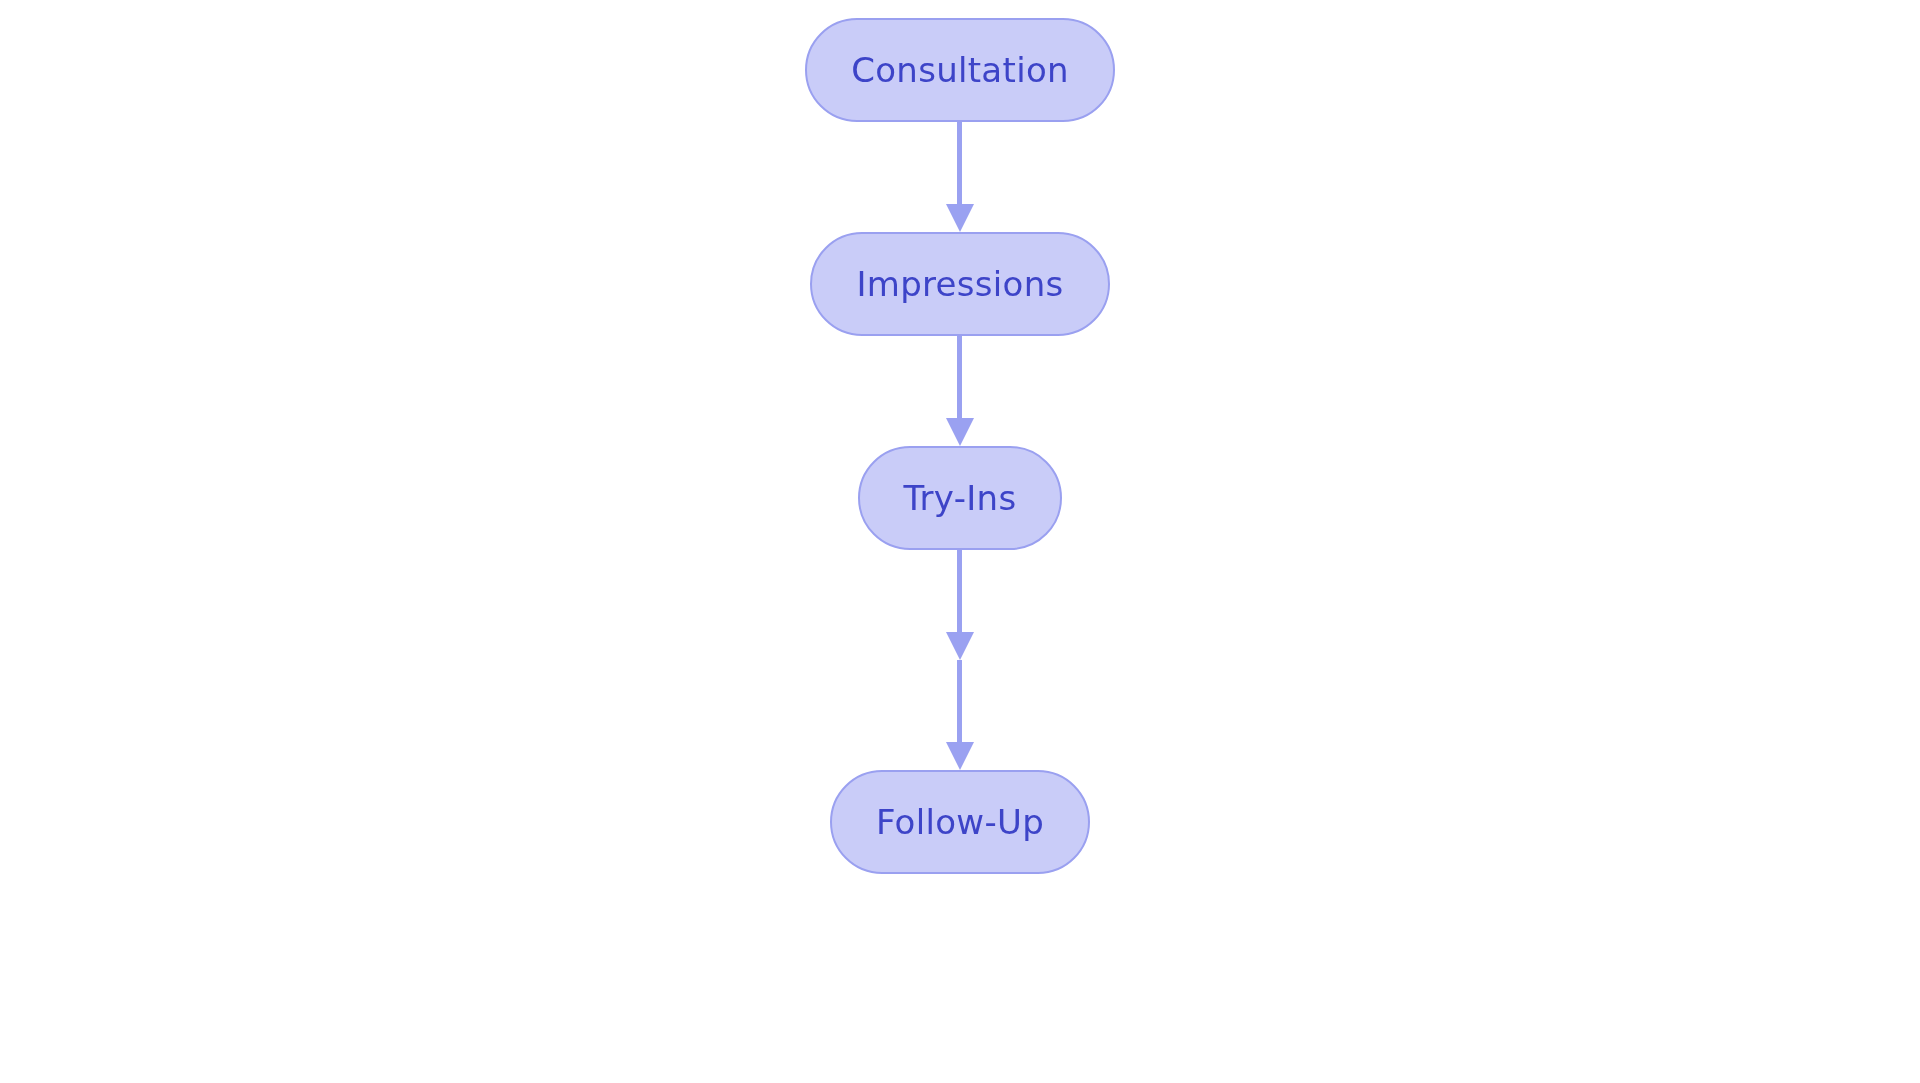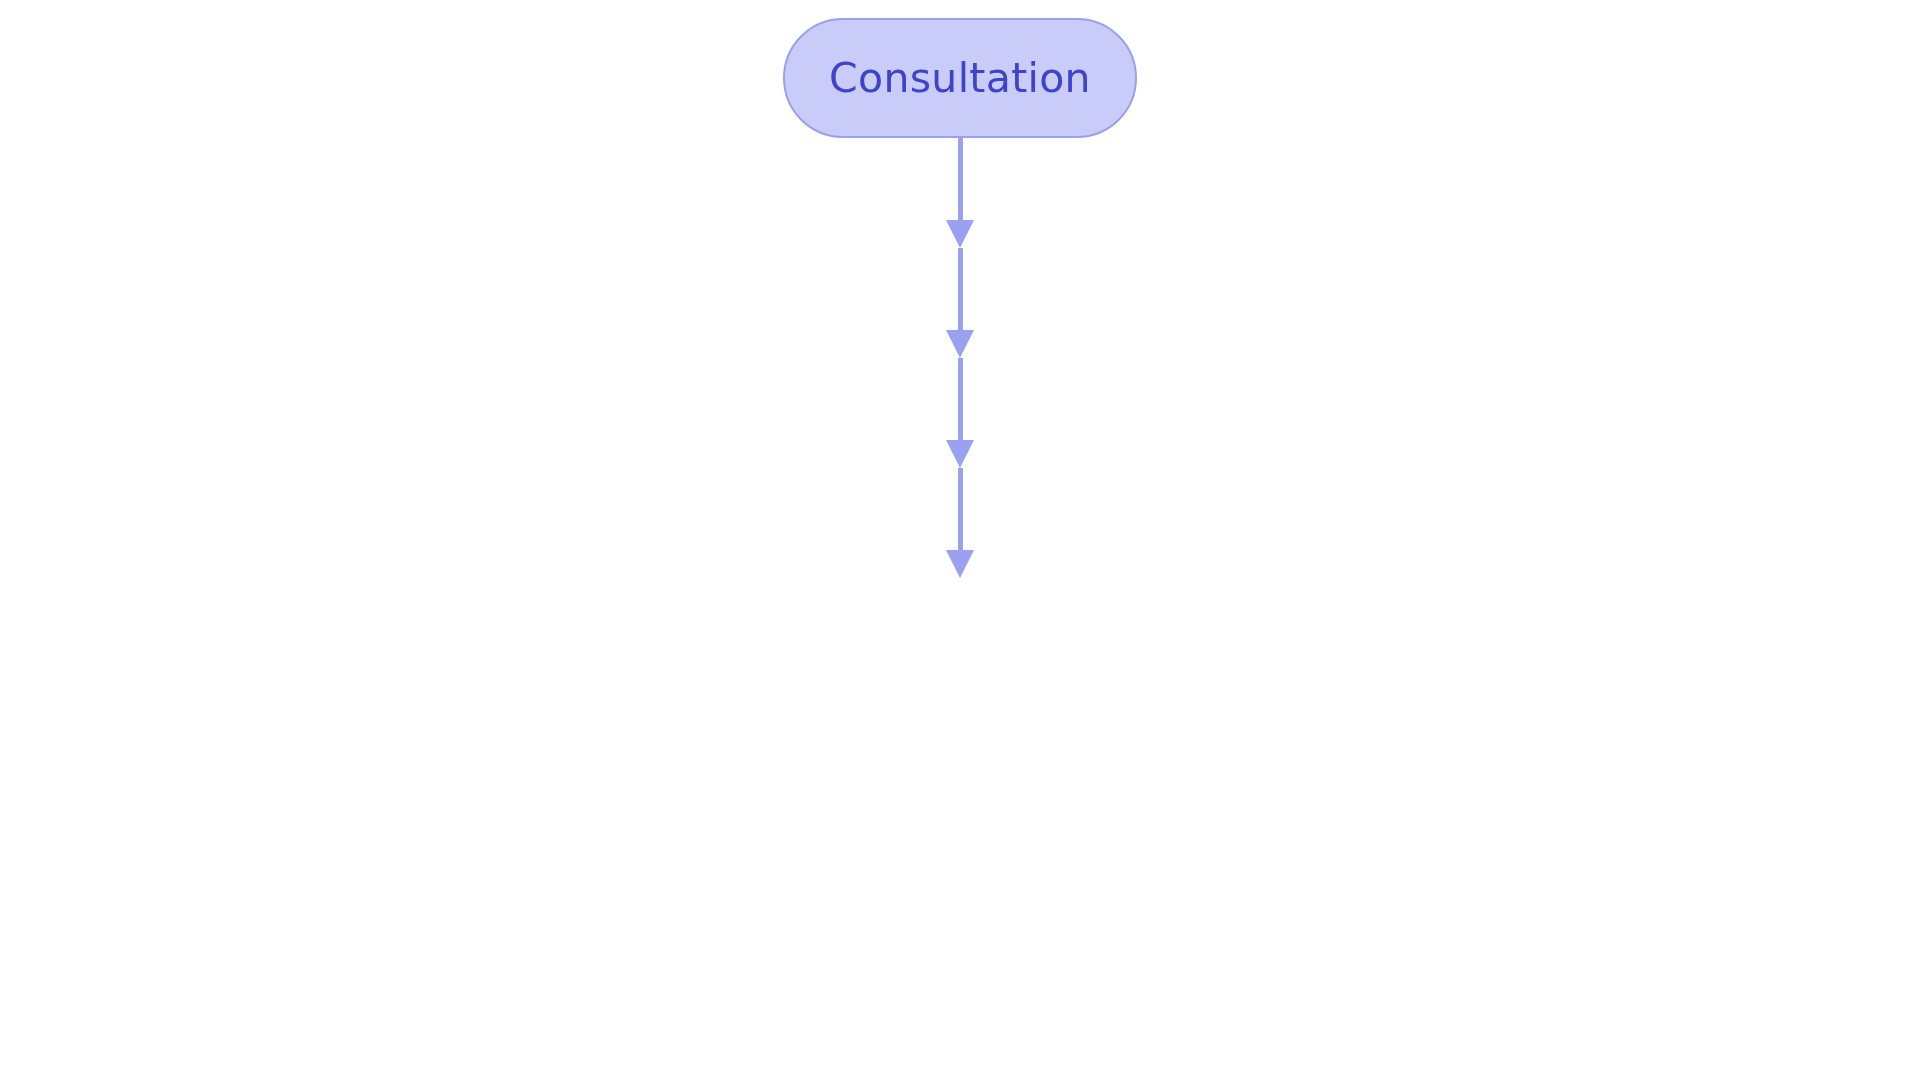--- a/index.html
+++ b/index.html
@@ -23,31 +23,31 @@
   }
   .flowchart {
     width: fit-content;
     margin: 0 auto;
     padding-top: 18px;
     display: flex;
     flex-direction: column;
     align-items: center;
   }
   .node {
-    height: 120px;
+    height: 104px;
     min-width: 184px;
     padding: 0 44px;
     display: flex;
     align-items: center;
     justify-content: center;
     background: var(--node-fill, #c9ccf8);
     border: 2px solid var(--node-border, #9aa0f0);
     border-radius: 60px;
     color: var(--node-text, #3d44c8);
-    font-size: 41px;
+    font-size: 34px;
     letter-spacing: 0.3px;
     white-space: nowrap;
   }
   .connector {
     height: 110px;
     display: flex;
     flex-direction: column;
     align-items: center;
   }
   .connector .line {
@@ -68,32 +68,35 @@
 
 <div class="flowchart">
 
   <div class="node">Consultation</div>
 
   <div class="connector">
     <div class="line"></div>
     <div class="arrowhead"></div>
   </div>
 
+  <div class="node">Impressions</div>
+
+  <div class="connector">
+    <div class="line"></div>
+    <div class="arrowhead"></div>
+  </div>
+
+  <div class="node">Try-Ins</div>
 
   <div class="connector">
     <div class="line"></div>
     <div class="arrowhead"></div>
   </div>
 
 
   <div class="connector">
     <div class="line"></div>
     <div class="arrowhead"></div>
   </div>
 
-
-  <div class="connector">
-    <div class="line"></div>
-    <div class="arrowhead"></div>
-  </div>
-
+  <div class="node">Follow-Up</div>
 
 </div>
 
 </body></html>

